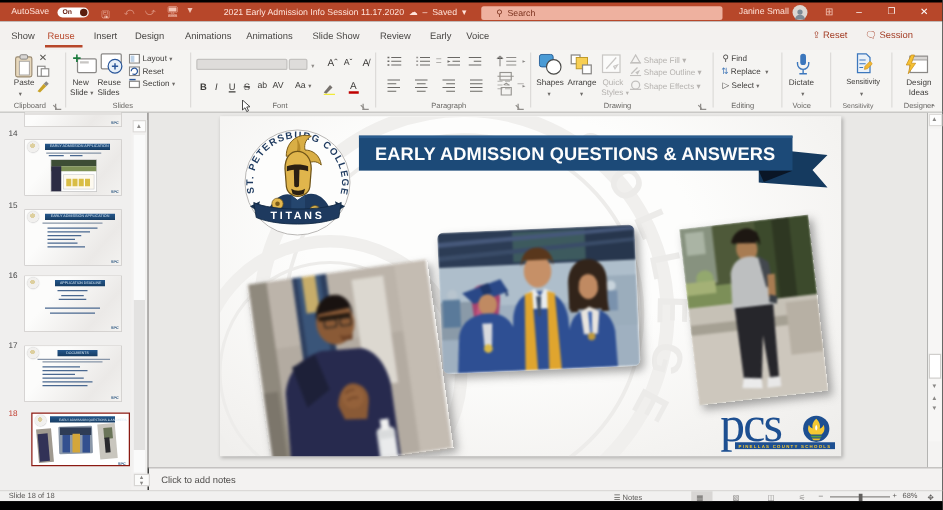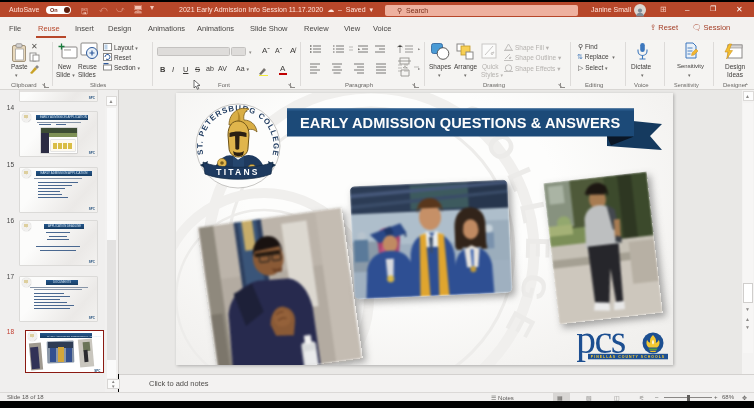--- a/index.html
+++ b/index.html
@@ -51,21 +51,21 @@
   .tlogo { position:absolute; left:2px; top:1px; width:9px; height:9px; border-radius:50%; background:radial-gradient(circle at 45% 40%, #ddcf9e 0 26%, #f1f0ee 27% 70%, #dcdbda 71%); box-shadow:0 0 1px #999; }
   .tspc { position:absolute; right:2px; bottom:1px; font-size:3px; color:#1c4a78; font-weight:bold; }
   .tline { position:absolute; height:1.2px; background:#8795a8; }
   .tline.b { background:#4a6890; }
 
   
   #slide { position:absolute; left:176px; top:93px; width:497px; height:272px; background:radial-gradient(ellipse at 45% 35%, #fdfdfc 0 40%, #f4f3f1 75%, #edecea 100%); box-shadow:1px 1px 3px rgba(0,0,0,0.25); overflow:hidden; }
 
   
   #notesbar { position:absolute; left:119px; top:374px; width:635px; height:18px; background:#f3f2f1; border-top:1px solid #d3d1cf; }
-  #notesbar span { position:absolute; left:30px; top:4px; font-size:7.5px; color:#4f4d4b; }
+  #notesbar span { position:absolute; left:10px; top:4px; font-size:7.5px; color:#4f4d4b; }
   #statusbar { position:absolute; left:0; top:392px; width:754px; height:8.5px; background:#f1f0ef; border-top:1px solid #dbd9d7; font-size:6px; color:#5a5856; }
   #blackbot { position:absolute; left:0; top:400.5px; width:754px; height:7.5px; background:#010101; }
 </style>
 </head>
 <body>
 
 <div id="titlebar">
   <span class="t" id="autosave">AutoSave</span>
   <div id="toggle">
       <span class="on">On</span>
@@ -85,30 +85,30 @@
         <circle cx="6" cy="4.6" r="2.1" fill="#7d8b96"></circle>
         <path d="M2 10.5 C2.4 7.8 4 6.8 6 6.8 C8 6.8 9.6 7.8 10 10.5 Z" fill="#7d8b96"></path>
       </svg></div>
   <span class="tbico" style="left:660px; top:3px;">⊞</span>
   <span class="tbico" style="left:685px; top:3px; color:#fff;">–</span>
   <span class="tbico" style="left:710px; top:3px; color:#fff; font-size:7px;">❐</span>
   <span class="tbico" style="left:736px; top:3px; color:#fff;">✕</span>
 </div>
 
 <div id="tabrow">
-  <span class="tab" style="left:9px;">File</span>
+  <span class="tab" style="left:9px;">Show</span>
   <span class="tab" id="tab-home" style="left:38px;">Reuse</span>
   <div id="homeline"></div>
   <span class="tab" style="left:75px;">Insert</span>
   <span class="tab" style="left:108px;">Design</span>
   <span class="tab" style="left:148px;">Animations</span>
   <span class="tab" style="left:197px;">Animations</span>
   <span class="tab" style="left:250px;">Slide Show</span>
   <span class="tab" style="left:304px;">Review</span>
-  <span class="tab" style="left:344px;">View</span>
+  <span class="tab" style="left:344px;">Early</span>
   <span class="tab" style="left:373px;">Voice</span>
   <span class="sharebtn" style="left:650px;">⇪ Reset</span>
   <span class="sharebtn" style="left:692px;">🗨 Session</span>
 </div>
 
 <div id="ribbon">
 
   <svg class="abs" style="left:10px; top:3px;" width="19" height="20" viewBox="0 0 19 20">
     <rect x="2.5" y="2.5" width="13" height="16" rx="1.5" fill="#e8d9bd" stroke="#9a8a70" stroke-width="0.9"></rect>
     <rect x="6" y="0.8" width="6" height="3.5" rx="1" fill="#d8d6d4" stroke="#8a8886" stroke-width="0.8"></rect>

